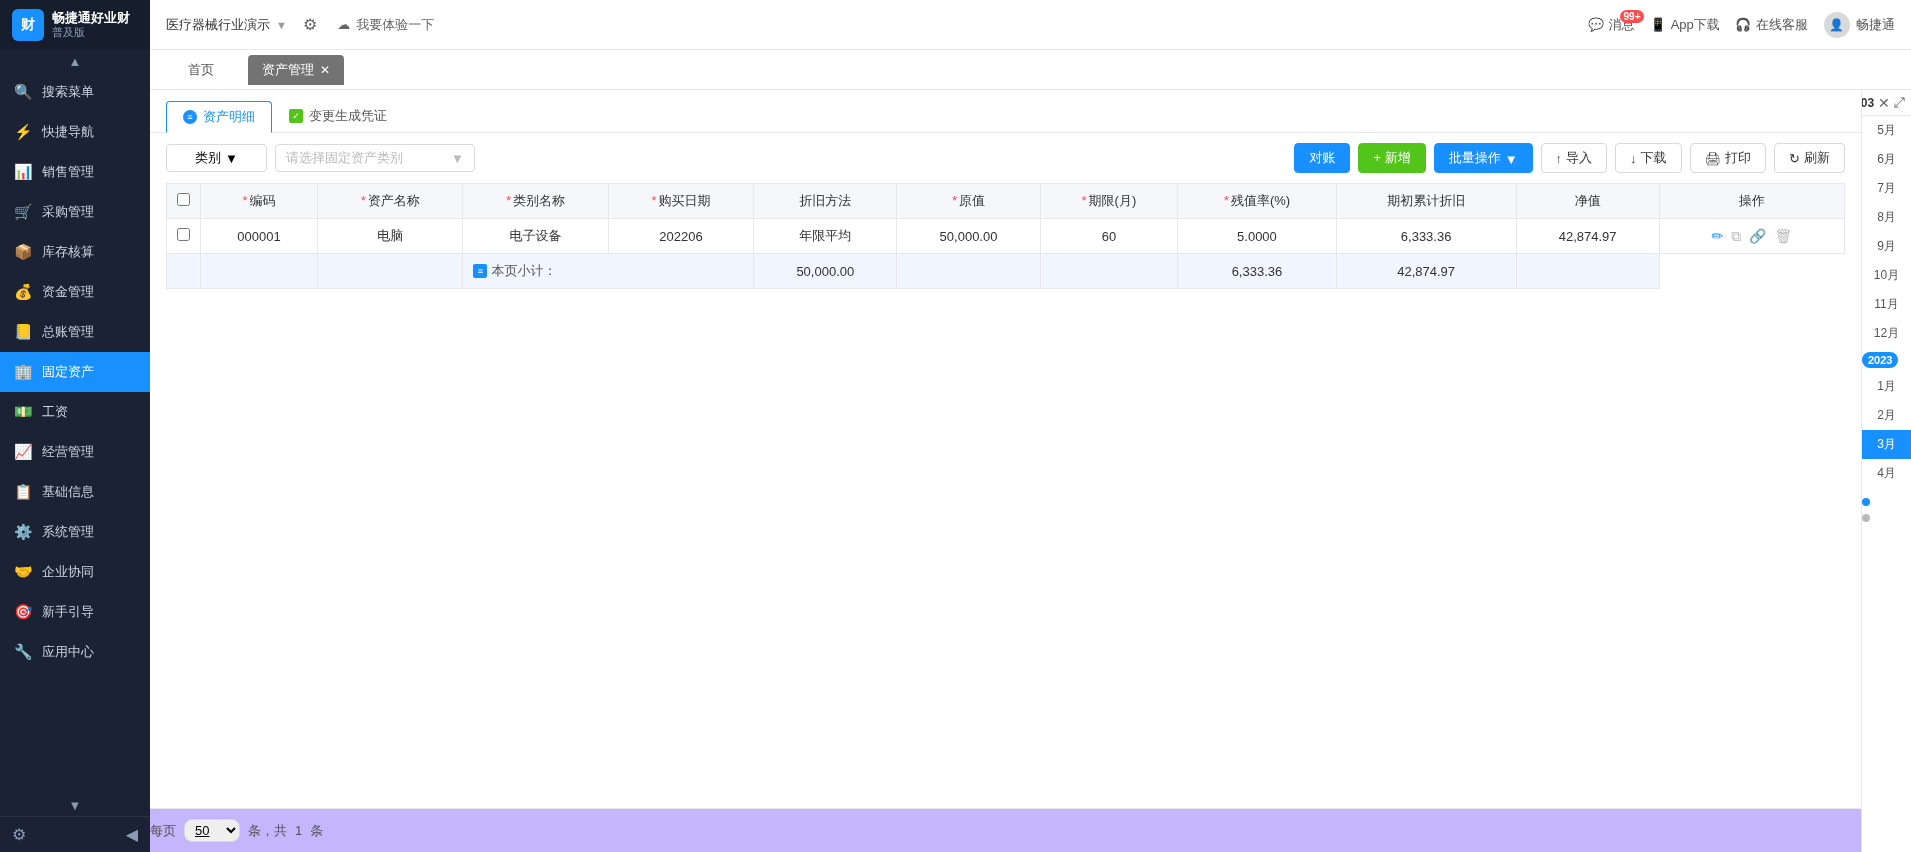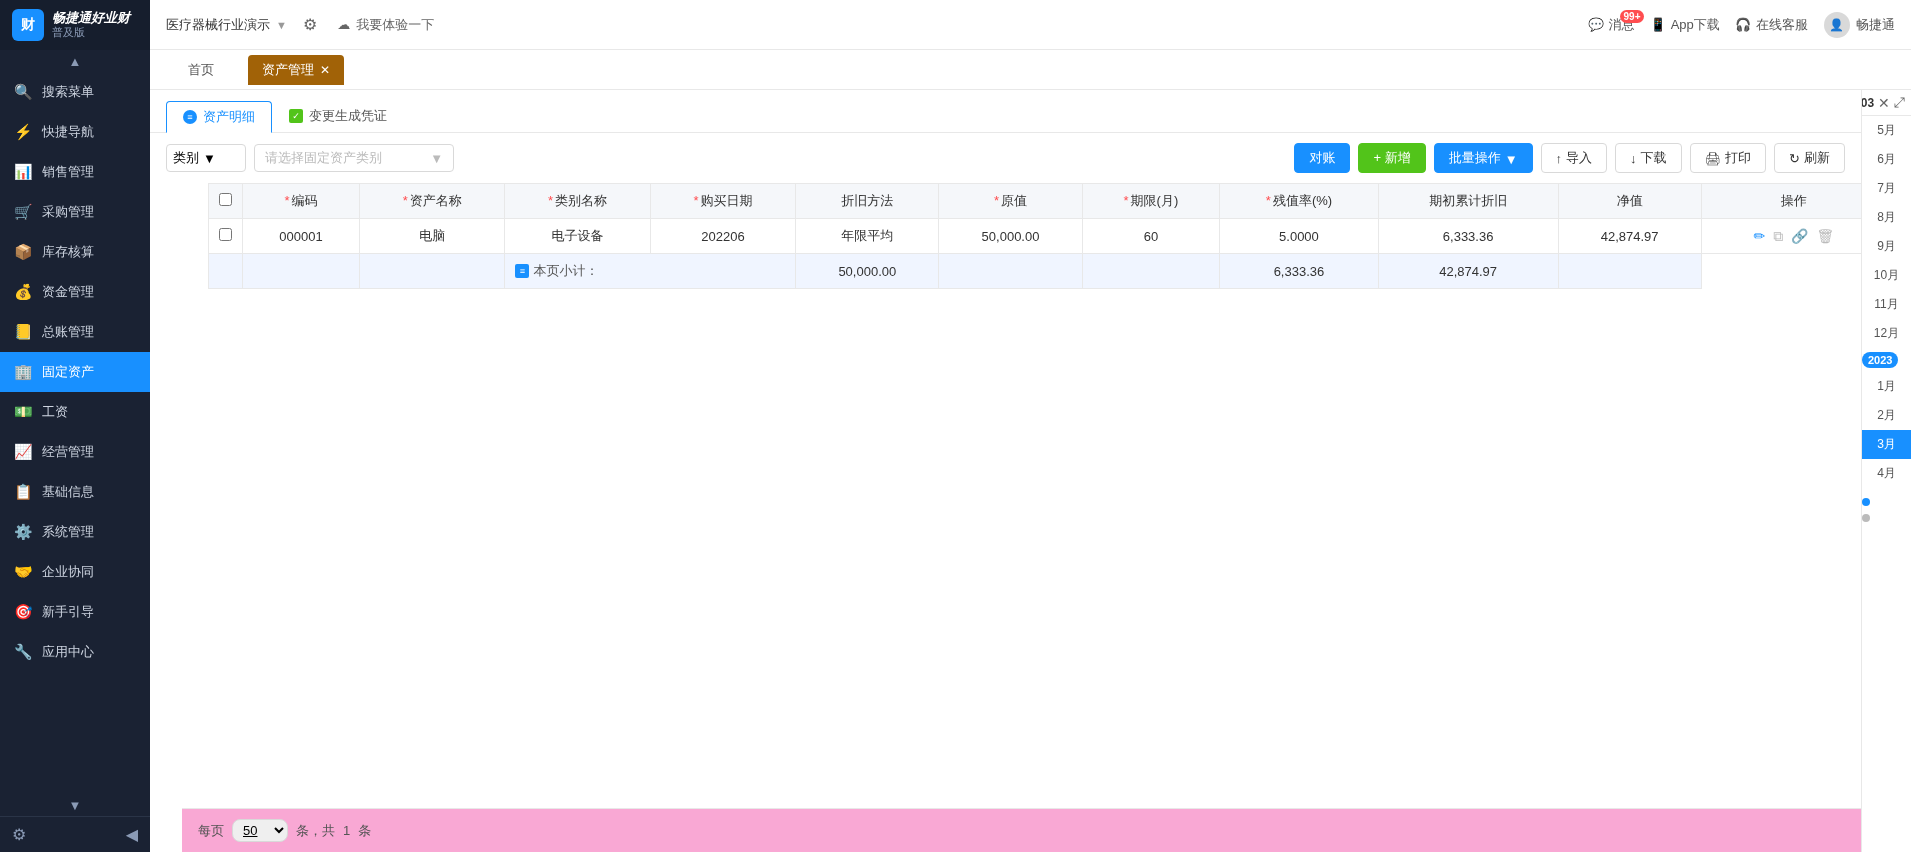--- a/index.html
+++ b/index.html
@@ -1,21 +1,21 @@
 <!DOCTYPE html>
 <html><head>
   <meta charset="utf-8">
   <style>
     * { margin: 0; padding: 0; box-sizing: border-box; }
     body { font-family: "Microsoft YaHei", "PingFang SC", sans-serif; font-size: 13px; background: #f0f2f5; display: flex; height: 852px; overflow: hidden; }
 
     
     .sidebar { width: 150px; background: #1a2233; display: flex; flex-direction: column; height: 100%; color: #cdd4e0; flex-shrink: 0; }
     .sidebar-logo { padding: 10px 12px; background: #161e2d; display: flex; align-items: center; gap: 8px; height: 50px; }
-    .sidebar-logo-text { font-size: 13px; color: #fff; font-weight: bold; line-height: 1.2; font-style: italic; }
+    .sidebar-logo-text { font-size: 13px; color: #fff; font-weight: bold; line-height: 1.2; }
     .sidebar-logo-sub { font-size: 11px; color: #8a9ab5; }
     .sidebar-scroll-up, .sidebar-scroll-down { display: flex; align-items: center; justify-content: center; height: 22px; cursor: pointer; color: #8a9ab5; }
     .sidebar-menu { flex: 1; overflow: hidden; }
     .sidebar-item { display: flex; align-items: center; gap: 8px; padding: 10px 14px; cursor: pointer; color: #cdd4e0; transition: background 0.2s; }
     .sidebar-item.active { background: #1890ff; color: #fff; }
     .sidebar-item-icon { width: 20px; height: 20px; display: flex; align-items: center; justify-content: center; font-size: 15px; flex-shrink: 0; }
     .sidebar-item-label { font-size: 13px; }
     .sidebar-bottom { display: flex; align-items: center; justify-content: space-between; padding: 8px 12px; border-top: 1px solid #2a3447; }
     .sidebar-bottom-icon { color: #8a9ab5; cursor: pointer; font-size: 16px; }
 
@@ -28,61 +28,61 @@
     .topbar-experience { display: flex; align-items: center; gap: 6px; color: #666; font-size: 13px; cursor: pointer; margin-left: 8px; }
     .topbar-right { margin-left: auto; display: flex; align-items: center; gap: 16px; }
     .topbar-badge-wrap { position: relative; display: flex; align-items: center; gap: 4px; cursor: pointer; color: #555; font-size: 13px; }
     .badge { background: #ff4d4f; color: #fff; font-size: 10px; border-radius: 10px; padding: 1px 4px; position: absolute; top: -6px; right: -10px; font-weight: bold; }
     .topbar-user { display: flex; align-items: center; gap: 6px; cursor: pointer; color: #555; }
     .topbar-avatar { width: 26px; height: 26px; border-radius: 50%; background: #d9d9d9; display: flex; align-items: center; justify-content: center; color: #666; font-size: 12px; }
 
     
     .tabs-bar { background: #fff; padding: 0 24px; border-bottom: 1px solid #e8e8e8; display: flex; align-items: center; gap: 20px; height: 40px; }
     .tab { padding: 6px 14px; cursor: pointer; font-size: 13px; color: #555; border-radius: 4px 4px 0 0; }
-    .tab.active { background: #a16207; color: #fff; display: flex; align-items: center; gap: 6px; }
+    .tab.active { background: #737373; color: #fff; display: flex; align-items: center; gap: 6px; }
     .tab-close { font-size: 12px; cursor: pointer; }
 
     
     .content { flex: 1; display: flex; overflow: hidden; }
     .content-main { flex: 1; background: #fff; display: flex; flex-direction: column; overflow: hidden; min-width: 0; }
 
     
     .sub-tabs { display: flex; gap: 0; padding: 10px 16px 0; border-bottom: 1px solid #e8e8e8; align-items: flex-end; }
     .sub-tab { padding: 6px 16px; font-size: 13px; cursor: pointer; color: #555; border: 1px solid transparent; border-radius: 4px 4px 0 0; display: flex; align-items: center; gap: 6px; }
     .sub-tab.active { border-color: #1890ff; border-bottom-color: #fff; color: #1890ff; background: #fff; margin-bottom: -1px; }
     .sub-tab-icon { width: 14px; height: 14px; border-radius: 50%; background: #1890ff; display: inline-flex; align-items: center; justify-content: center; color: #fff; font-size: 9px; }
     .sub-tab-icon2 { width: 14px; height: 14px; border-radius: 2px; background: #52c41a; display: inline-flex; align-items: center; justify-content: center; color: #fff; font-size: 9px; }
 
     
     .toolbar { display: flex; align-items: center; gap: 8px; padding: 10px 16px; }
     .btn { padding: 5px 14px; border-radius: 4px; border: 1px solid #d9d9d9; background: #fff; cursor: pointer; font-size: 13px; color: #333; display: flex; align-items: center; gap: 4px; }
     .btn-primary { background: #1890ff; color: #fff; border-color: #1890ff; }
     .btn-success { background: #52c41a; color: #fff; border-color: #52c41a; }
     .btn-batch { background: #1890ff; color: #fff; border-color: #1890ff; display: flex; align-items: flex-end; gap: 4px; }
     .toolbar-right { margin-left: auto; display: flex; align-items: center; gap: 8px; }
-    .filter-select { display: flex; align-items: center; gap: 4px; border: 1px solid #d9d9d9; border-radius: 4px; padding: 4px 6px; font-size: 13px; cursor: pointer; background: #fff; min-width: 80px; }
+    .filter-select { display: flex; align-items: center; gap: 4px; border: 1px solid #d9d9d9; border-radius: 4px; padding: 4px 28px; font-size: 13px; cursor: pointer; background: #fff; min-width: 80px; }
     .filter-select-wide { display: flex; align-items: center; gap: 4px; border: 1px solid #d9d9d9; border-radius: 4px; padding: 4px 10px; font-size: 13px; cursor: pointer; background: #fff; min-width: 200px; color: #bbb; }
 
     
     .table-wrap { flex: 1; overflow: auto; padding: 0 16px; }
-    table { width: 100%; border-collapse: collapse; font-size: 13px; margin-left: 42px; }
+    table { width: 100%; border-collapse: collapse; font-size: 13px; }
     thead th { background: #f5f7fa; border: 1px solid #e8e8e8; padding: 8px 10px; text-align: center; color: #333; font-weight: normal; white-space: nowrap; }
     thead th .required { color: #ff4d4f; margin-right: 2px; }
     tbody td { border: 1px solid #e8e8e8; padding: 8px 10px; text-align: center; color: #333; }
     .subtotal-row td { background: #f0f5ff; }
     .subtotal-label { display: flex; align-items: center; gap: 4px; color: #555; }
     .subtotal-icon { width: 14px; height: 14px; border-radius: 2px; background: #1890ff; display: inline-flex; align-items: center; justify-content: center; color: #fff; font-size: 9px; }
     .action-icons { display: flex; align-items: center; gap: 8px; justify-content: center; }
     .action-icon { color: #1890ff; cursor: pointer; font-size: 14px; }
     .action-icon.gray { color: #bbb; }
     .checkbox-cell { width: 30px; }
     input[type="checkbox"] { cursor: pointer; }
 
     
-    .pagination { display: flex; align-items: center; gap: 8px; padding: 10px 16px; border-top: 1px solid #e8e8e8; font-size: 13px; color: #555; background: #f9a8d4; margin-left: 32px; }
+    .pagination { display: flex; align-items: center; gap: 8px; padding: 10px 0; border-top: 1px solid #e8e8e8; font-size: 13px; color: #555; background: #c4b5fd; }
     .page-select { border: 1px solid #d9d9d9; border-radius: 8px; padding: 2px 6px; font-size: 13px; text-decoration: underline; }
 
     
     .right-panel { width: 50px; background: #fff; border-left: 1px solid #e8e8e8; display: flex; flex-direction: column; align-items: center; padding-top: 0; flex-shrink: 0; position: relative; overflow: hidden; }
     .right-panel-icon { cursor: pointer; color: #666; font-size: 14px; }
     .month-item { display: flex; align-items: center; justify-content: center; width: 100%; padding: 6px 0; cursor: pointer; font-size: 12px; color: #555; }
     .month-item.active { background: #1890ff; color: #fff; border-radius: 0; }
     .right-panel-scroll { display: flex; flex-direction: column; align-items: flex-start; width: 100%; }
 
     

